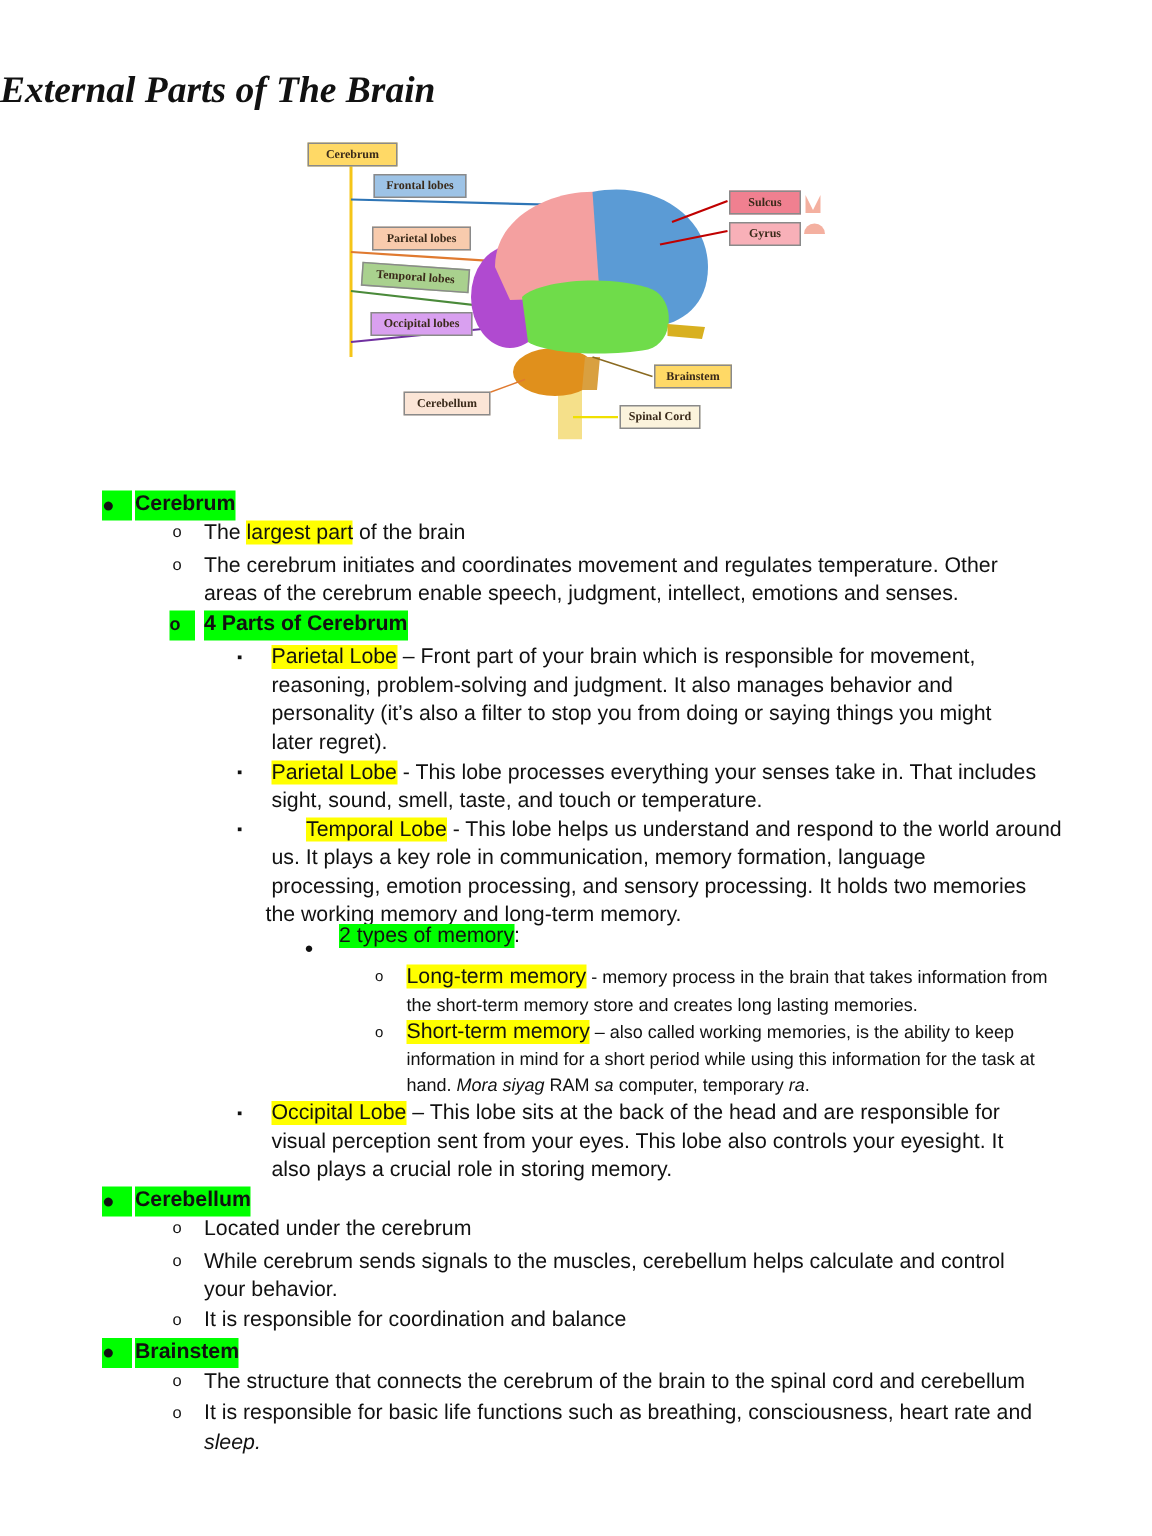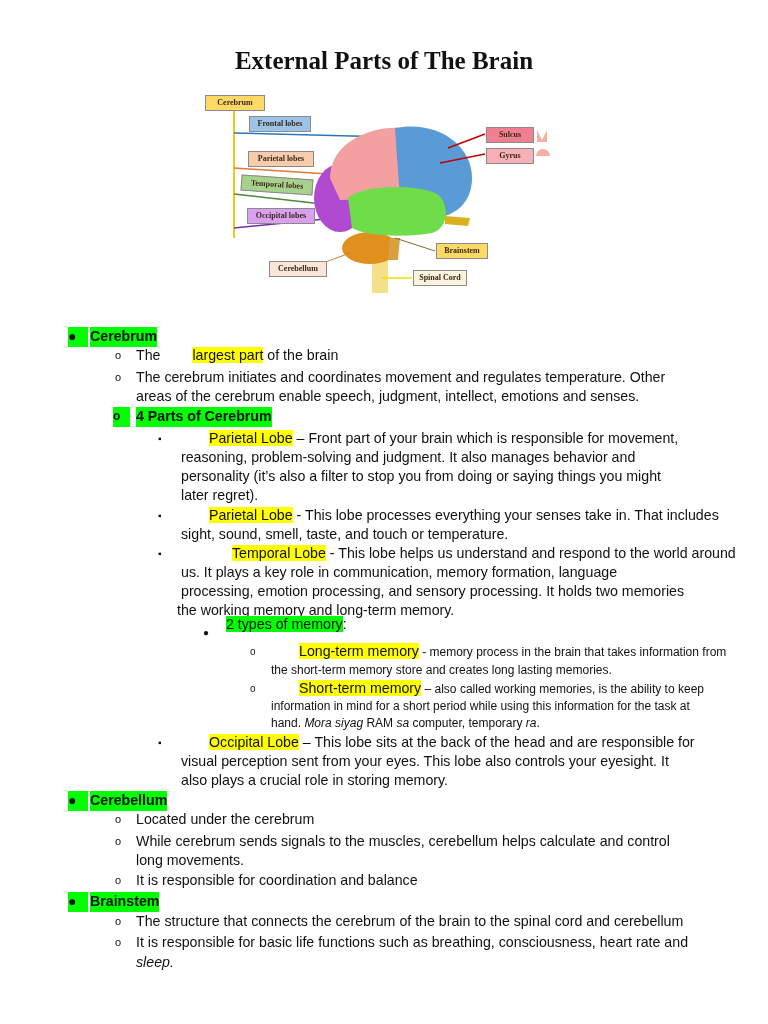--- a/index.html
+++ b/index.html
@@ -1,27 +1,27 @@
 <!DOCTYPE html>
 <html><head>
 <meta charset="utf-8">
 <style>
   html, body { margin:0; padding:0; background:#ffffff; }
   body { width:768px; height:1024px; position:relative; overflow:hidden;
          font-family:"Liberation Sans", sans-serif; color:#111; }
-  .title { position:absolute; top:47px; left:0; width:768px; text-align:center;
-           font-family:"Liberation Serif", serif; font-weight:bold; font-size:25px; }
+  .title { position:absolute; top:47px; left:0; width:768px; 
+           font-family:"Liberation Serif", serif; font-weight:bold; font-size:25px;font-style:italic; }
   .figure { position:absolute; left:200px; top:88px; width:360px; height:205px; }
   .lbl { position:absolute; font-family:"Liberation Serif", serif; font-weight:bold;
          font-size:8px; color:#3a2a1a; border:1px solid #8a8a8a; text-align:center;
          line-height:14px; height:14px; }
   .doc { position:absolute; left:0; top:0; width:768px; }
   .line { position:absolute; font-size:14.2px; line-height:19.5px; white-space:nowrap; }
   .small { font-size:12px; line-height:17px; }
-  .hl-y { background:#ffff00;margin-left:28px; }
+  .hl-y { background:#ffff00; }
   .hl-g { background:#00ff00; }
   .b { font-weight:bold; }
   .bul { position:absolute; font-size:14px; line-height:19.5px; }
 </style>
 </head>
 <body>
 
 <div class="title">External Parts of The Brain</div>
 
 <div class="figure">
@@ -117,21 +117,21 @@
   <span class="line" style="left:181px;top:752px;">visual perception sent from your eyes. This lobe also controls your eyesight. It</span>
   <span class="line" style="left:181px;top:771px;">also plays a crucial role in storing memory.</span>
 
   <span class="bul hl-g" style="left:68px;top:791px;padding-right:12px;">●</span>
   <span class="line b hl-g" style="left:90px;top:791px;">Cerebellum</span>
 
   <span class="bul" style="left:115px;top:810px;font-size:11px;">o</span>
   <span class="line" style="left:136px;top:810px;text-align:center;">Located under the cerebrum</span>
   <span class="bul" style="left:115px;top:832px;font-size:11px;">o</span>
   <span class="line" style="left:136px;top:832px;">While cerebrum sends signals to the muscles, cerebellum helps calculate and control</span>
-  <span class="line" style="left:136px;top:851px;">long movements.</span>
+  <span class="line" style="left:136px;top:851px;">your behavior.</span>
   <span class="bul" style="left:115px;top:871px;font-size:11px;">o</span>
   <span class="line" style="left:136px;top:871px;">It is responsible for coordination and balance</span>
 
   <span class="bul hl-g" style="left:68px;top:892px;padding-right:12px;">●</span>
   <span class="line b hl-g" style="left:90px;top:892px;">Brainstem</span>
 
   <span class="bul" style="left:115px;top:912px;font-size:11px;">o</span>
   <span class="line" style="left:136px;top:912px;">The structure that connects the cerebrum of the brain to the spinal cord and cerebellum</span>
   <span class="bul" style="left:115px;top:933px;font-size:11px;">o</span>
   <span class="line" style="left:136px;top:933px;">It is responsible for basic life functions such as breathing, consciousness, heart rate and</span>

